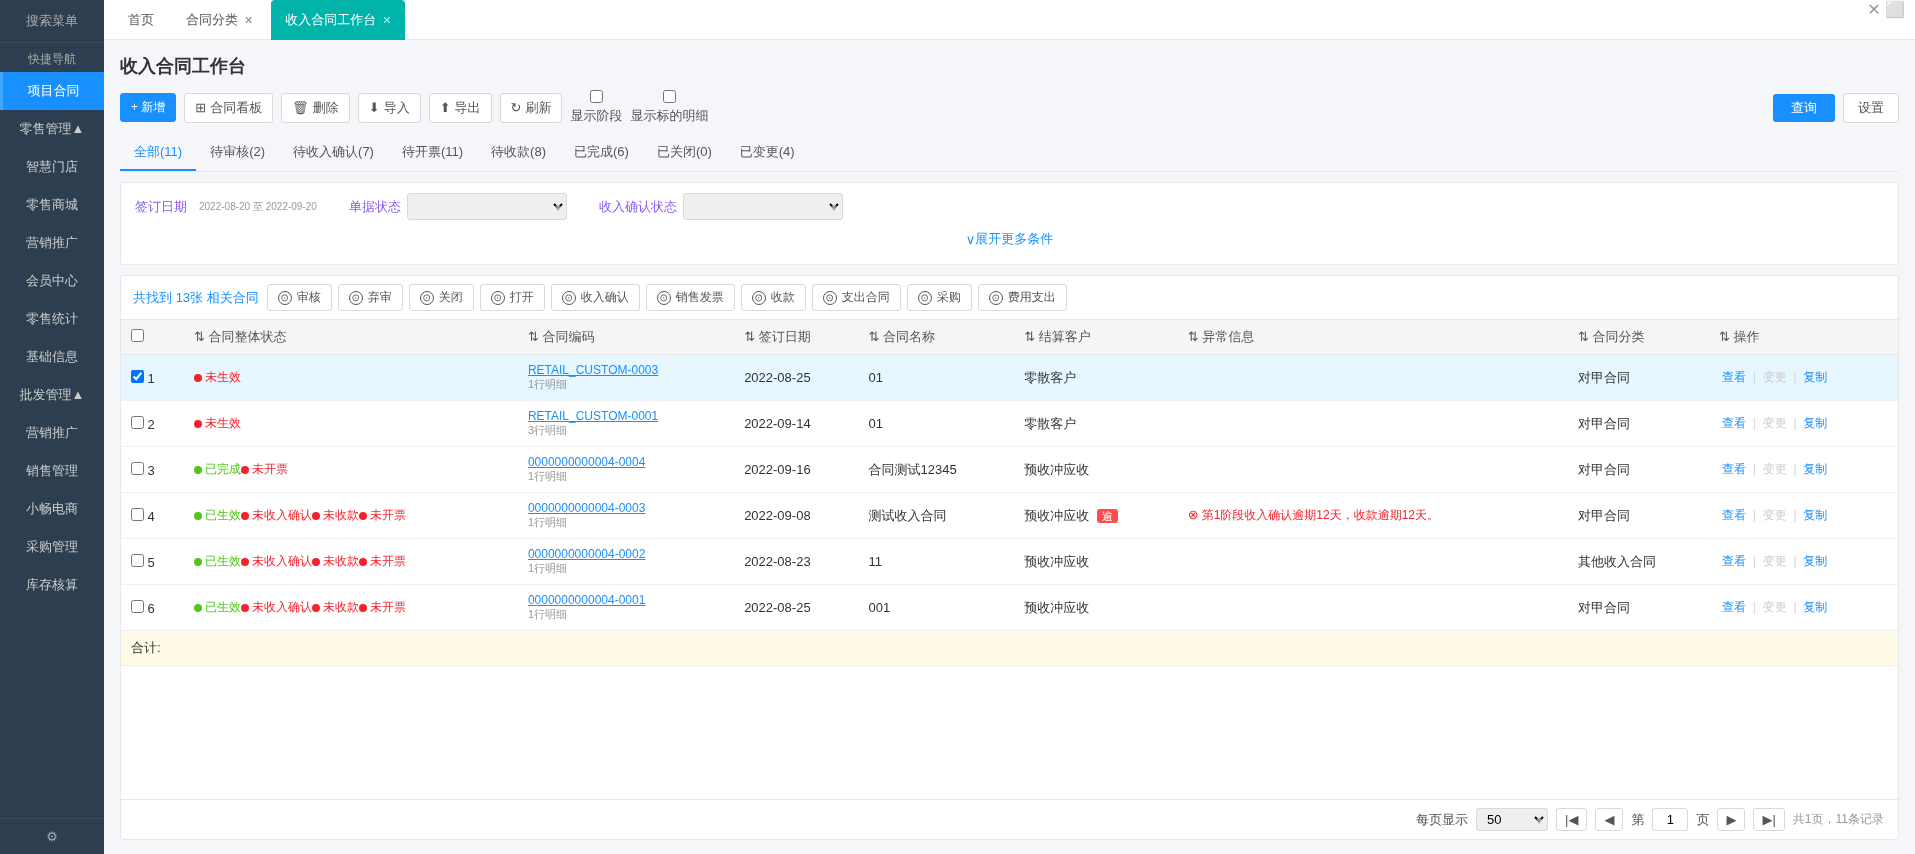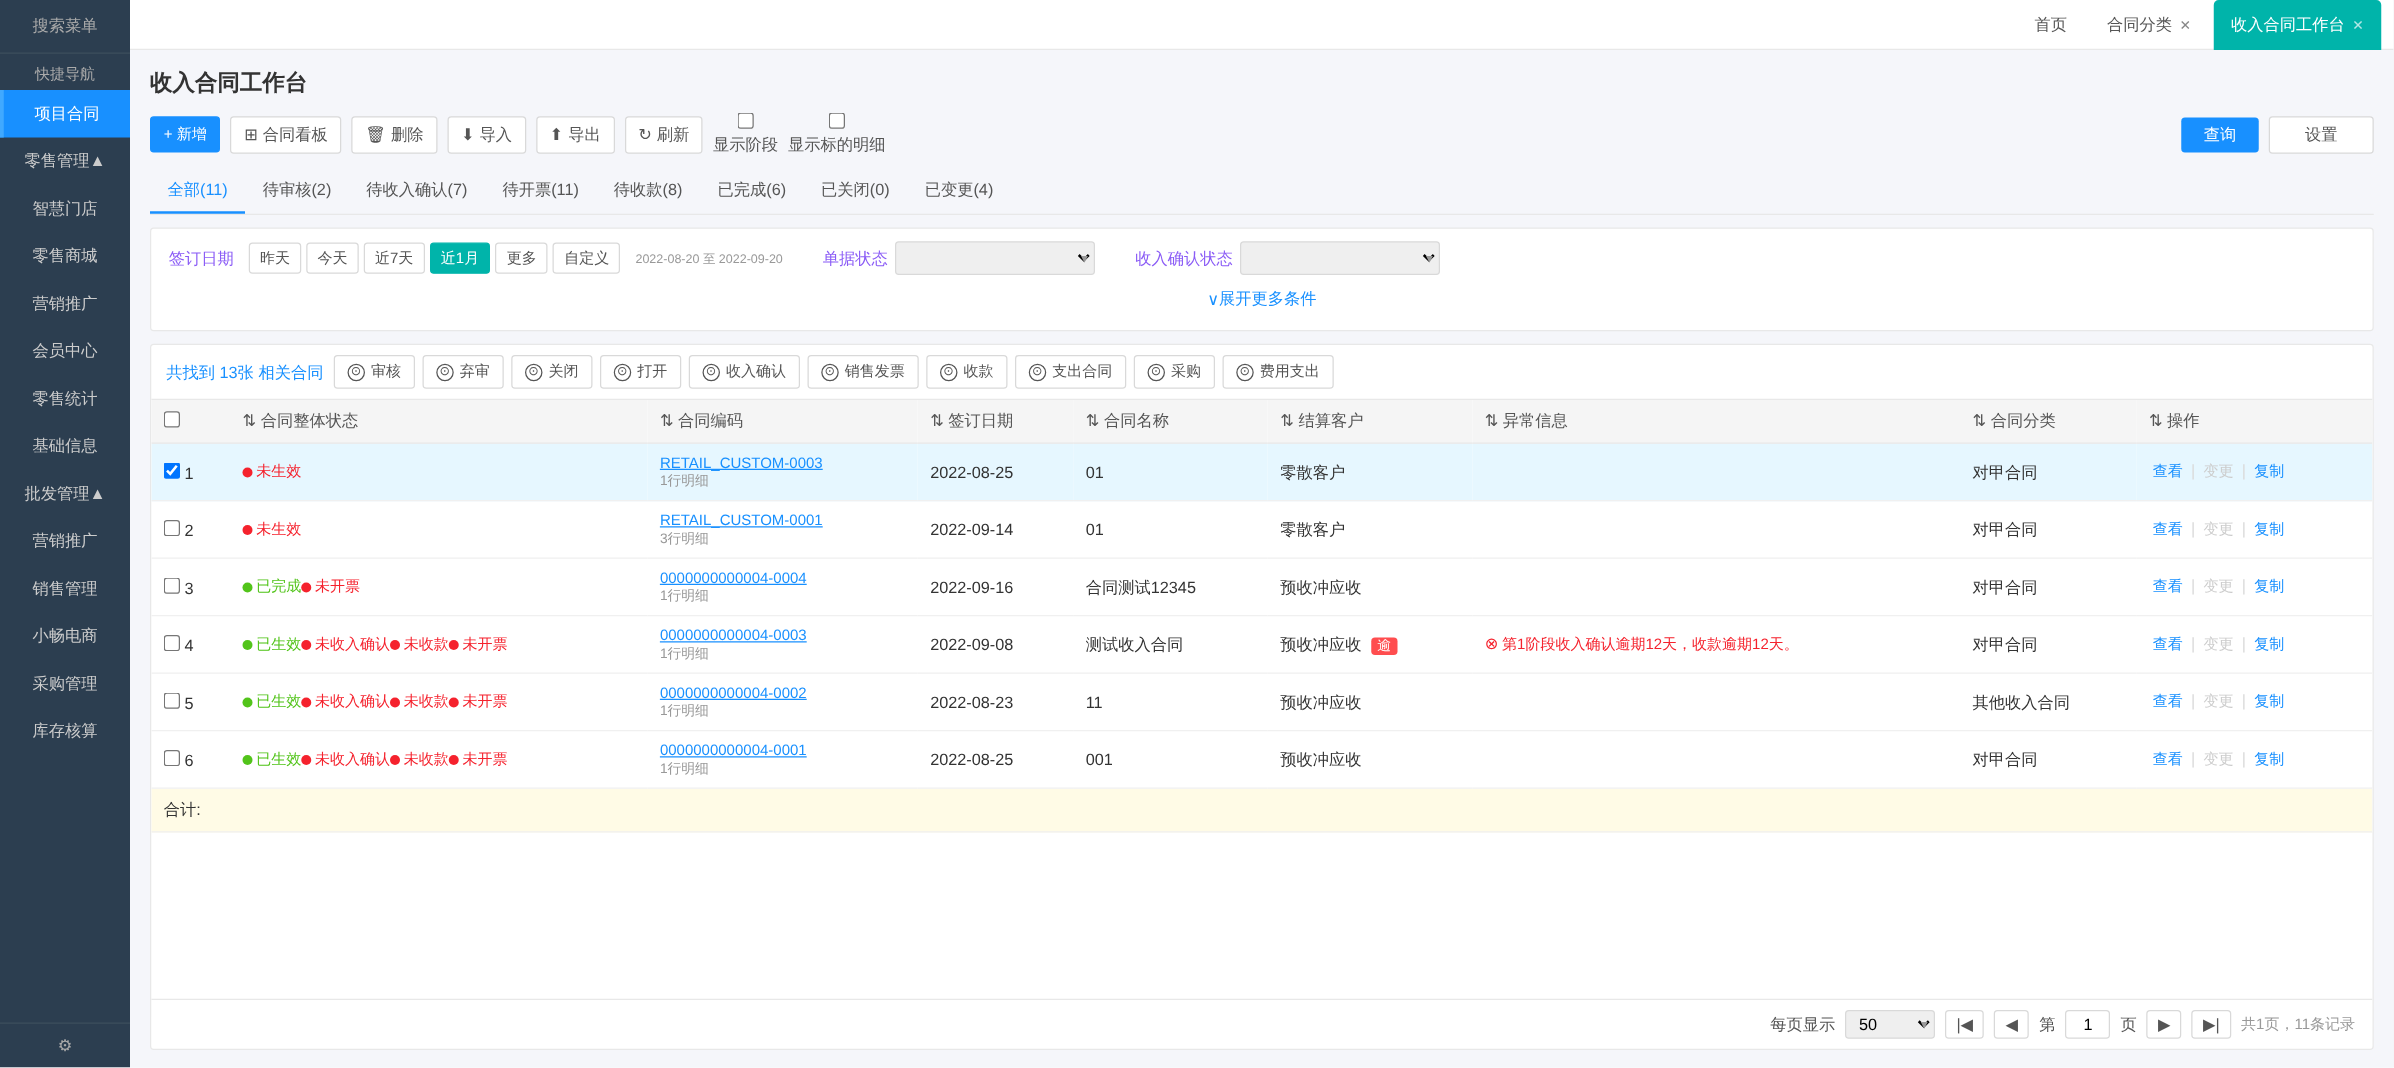--- a/index.html
+++ b/index.html
@@ -11,21 +11,21 @@
     .sidebar-nav-label { padding: 8px 20px 4px; color: #aaa; font-size: 12px; text-align: center; }
     .sidebar-item { padding: 10px 8px; text-align: center; color: #ccc; cursor: pointer; font-size: 13px; }
     .sidebar-item.active { background: #1890ff; color: #fff; border-left: 3px solid #40a9ff; }
     .sidebar-bottom { margin-top: auto; padding: 10px 8px; text-align: center; color: #aaa; cursor: pointer; border-top: 1px solid #3d4f5c; }
     .sidebar-item-text { font-size: 13px; }
 
     
     .main { flex: 1; display: flex; flex-direction: column; overflow: hidden; }
 
     
-    .top-tabs { background: #fff; display: flex; align-items: flex-end; border-bottom: 1px solid #e8e8e8; height: 40px; padding: 0 10px; gap: 4px; flex-direction: column; }
+    .top-tabs { background: #fff; display: flex; align-items: flex-start; border-bottom: 1px solid #e8e8e8; height: 40px; padding: 0 10px; gap: 4px; }
     .top-tab { padding: 8px 14px; color: #555; cursor: pointer; border-radius: 4px 4px 0 0; font-size: 13px; height: 40px; display: flex; align-items: center; gap: 6px; }
     .top-tab.active { background: #00b4aa; color: #fff; }
     .top-tab .close-x { font-size: 11px; opacity: 0.7; }
     .top-tab-close { font-size: 16px; cursor: pointer; margin-left: auto; color: #999; }
 
     
     .page-content { flex: 1; background: #f5f6fa; overflow: hidden; display: flex; flex-direction: column; padding: 14px 16px; }
     .page-title { font-size: 18px; font-weight: bold; color: #333; margin-bottom: 12px; }
 
     
@@ -45,21 +45,21 @@
     .filter-row { display: flex; align-items: center; gap: 12px; flex-wrap: wrap; }
     .filter-label { color: #8b5cf6; font-size: 13px; white-space: nowrap; }
     .filter-date-btns { display: flex; align-items: center; gap: 4px; }
     .filter-date-btn { padding: 3px 8px; border: 1px solid #d9d9d9; border-radius: 3px; cursor: pointer; color: #555; font-size: 12px; background: #fff; }
     .filter-date-btn.active { background: #00b4aa; color: #fff; border-color: #00b4aa; }
     .filter-date-range { color: #999; font-size: 10px; }
     .filter-select-wrapper { position: relative; display: inline-block; }
     .filter-select-wrapper::after { content: '▾'; position: absolute; right: 6px; top: 50%; transform: translateY(-50%); color: #999; pointer-events: none; font-size: 11px; }
     .filter-expand { display: flex; align-items: center; justify-content: center; padding: 6px; color: #1890ff; cursor: pointer; font-size: 12px; margin-top: 4px; }
     .query-btn { padding: 5px 18px; background: #1890ff; color: #fff; border: none; border-radius: 3px; cursor: pointer; font-size: 13px; }
-    .set-btn { padding: 5px 28px; background: #fff; color: #555; border: 1px solid #d9d9d9; border-radius: 3px; cursor: pointer; font-size: 13px; }
+    .set-btn { padding: 5px 14px; background: #fff; color: #555; border: 1px solid #d9d9d9; border-radius: 3px; cursor: pointer; font-size: 13px; }
 
     
     .table-area { flex: 1; overflow: hidden; display: flex; flex-direction: column; background: #fff; border: 1px solid #e8e8e8; border-radius: 3px; }
     .table-toolbar { display: flex; align-items: center; gap: 8px; padding: 8px 12px; border-bottom: 1px solid #e8e8e8; flex-wrap: wrap; }
     .table-info { font-size: 13px; color: #333; }
     .table-info span { color: #1890ff; }
     .table-actions { display: flex; align-items: center; gap: 6px; flex-wrap: wrap; }
     .action-btn { display: flex; align-items: center; gap: 3px; padding: 4px 10px; border: 1px solid #d9d9d9; border-radius: 3px; cursor: pointer; font-size: 12px; color: #555; background: #fff; white-space: nowrap; }
 
     .data-table { width: 100%; border-collapse: collapse; font-size: 12px; }
@@ -195,28 +195,20 @@
         <div class="filter-tab">待开票(11)</div>
         <div class="filter-tab">待收款(8)</div>
         <div class="filter-tab">已完成(6)</div>
         <div class="filter-tab">已关闭(0)</div>
         <div class="filter-tab">已变更(4)</div>
       </div>
 
     <div class="filter-area">
       <div class="filter-row">
         <span class="filter-label">签订日期</span>
-        <div class="filter-date-btns" id="date-btns">
-            <button class="filter-date-btn">昨天</button>
-            <button class="filter-date-btn">今天</button>
-            <button class="filter-date-btn">近7天</button>
-            <button class="filter-date-btn active">近1月</button>
-            <button class="filter-date-btn">更多</button>
-            <button class="filter-date-btn">自定义</button>
-          </div>
         <span class="filter-date-range">2022-08-20 至 2022-09-20</span>
         <div style="margin-left:20px; display:flex; align-items:center; gap:6px;">
           <span class="filter-label">单据状态</span>
           <div class="filter-select-wrapper">
             <select style="min-width:160px;border:1px solid #d9d9d9;border-radius:3px;padding:4px 24px 4px 8px;"><option></option></select>
           </div>
         </div>
         <div style="margin-left:20px; display:flex; align-items:center; gap:6px;">
           <span class="filter-label">收入确认状态</span>
           <div class="filter-select-wrapper">

